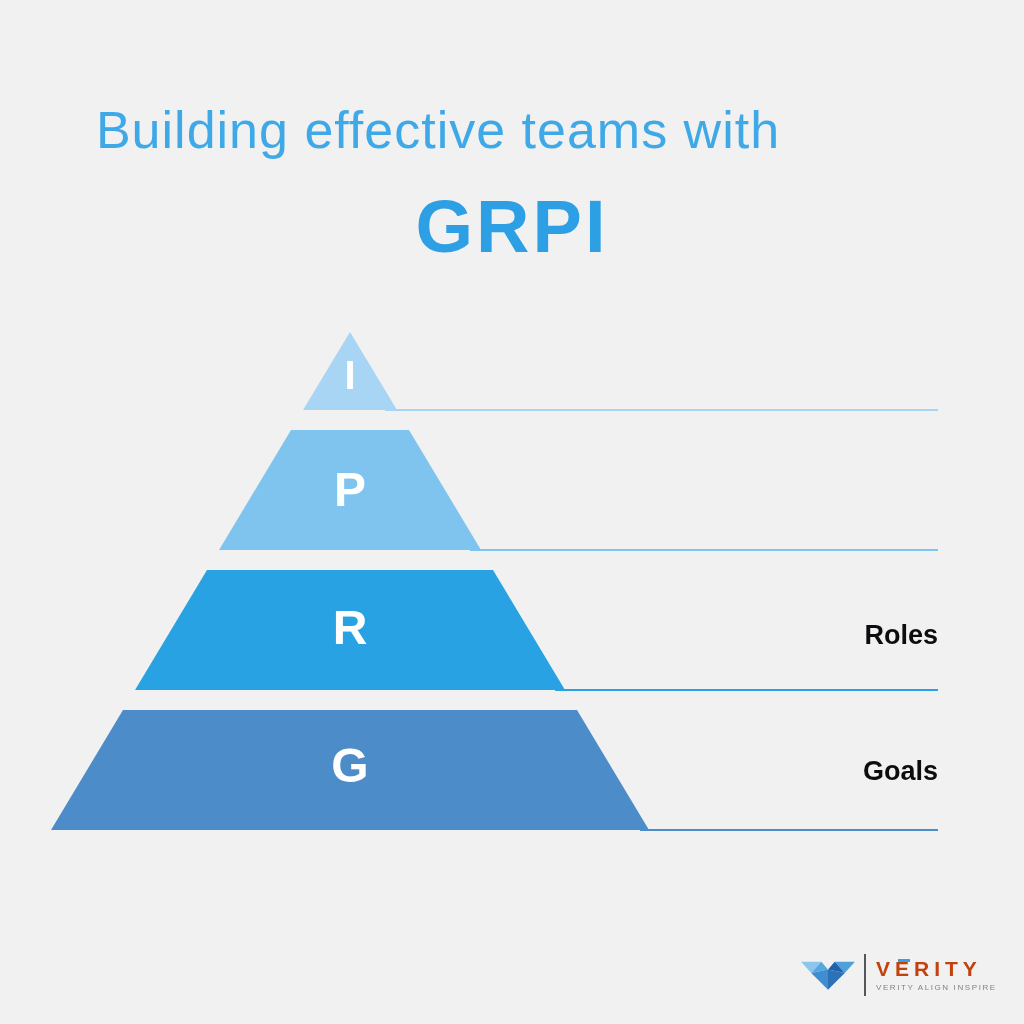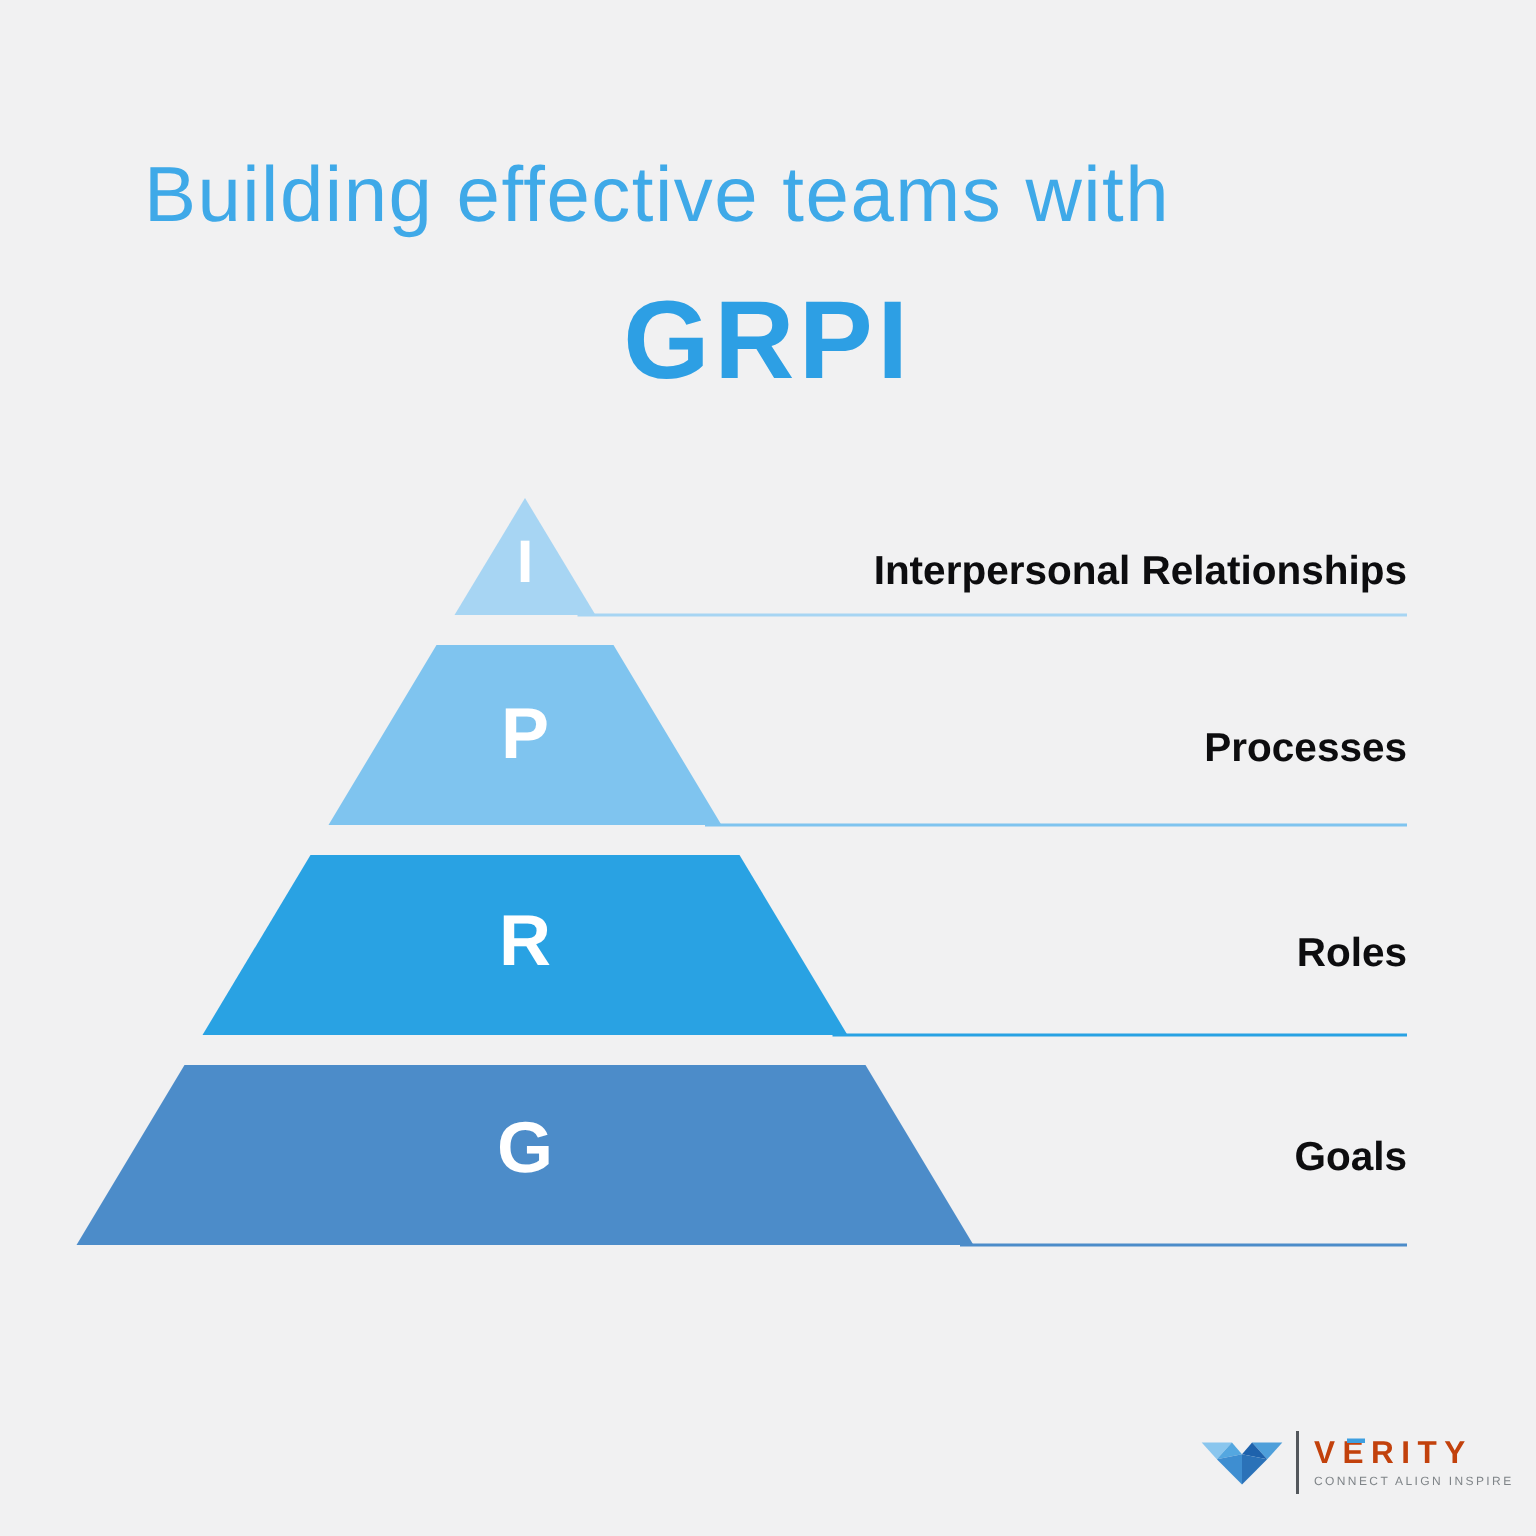--- a/index.html
+++ b/index.html
@@ -76,37 +76,35 @@
     <line x1="470" y1="250" x2="938" y2="250" stroke-width="2" stroke="#7FC4EF"></line>
     <line x1="555" y1="390" x2="938" y2="390" stroke-width="2" stroke="#29A2E3"></line>
     <line x1="640" y1="530" x2="938" y2="530" stroke-width="2" stroke="#4C8CC9"></line>
   </svg>
 
   <div class="tier-letter tl-i">I</div>
   <div class="tier-letter tl-p">P</div>
   <div class="tier-letter tl-r">R</div>
   <div class="tier-letter tl-g">G</div>
 
-  <div class="tier-label lbl-1">Interpersonal Relationships</div>
-  <div class="tier-label lbl-2">Processes</div>
   <div class="tier-label lbl-4">Goals</div>
   <div class="tier-label lbl-3">Roles</div>
 
   <div class="logo">
     <svg class="v-mark" width="56" height="34" viewBox="0 0 100 60">
       <polygon points="2,8 38,8 20,28" fill="#8AC6EE"></polygon>
       <polygon points="20,28 38,8 50,22" fill="#54A7E0"></polygon>
       <polygon points="62,8 98,8 80,28" fill="#4E9FDA"></polygon>
       <polygon points="80,28 62,8 50,22" fill="#1E62AC"></polygon>
       <polygon points="20,28 50,22 50,58" fill="#3E8ED1"></polygon>
       <polygon points="50,22 80,28 50,58" fill="#2B72B8"></polygon>
     </svg>
     <div class="logo-divider"></div>
     <div class="brand-row">
       <span class="brand-name">
         <span>VERITY</span>
         <span class="e-bar"></span>
       </span>
-      <div class="brand-tagline">CONNECT ALIGN INSPIRE</div>
+      <div class="brand-tagline">VERITY ALIGN INSPIRE</div>
     </div>
   </div>
 
 </div>
 
 </body></html>

